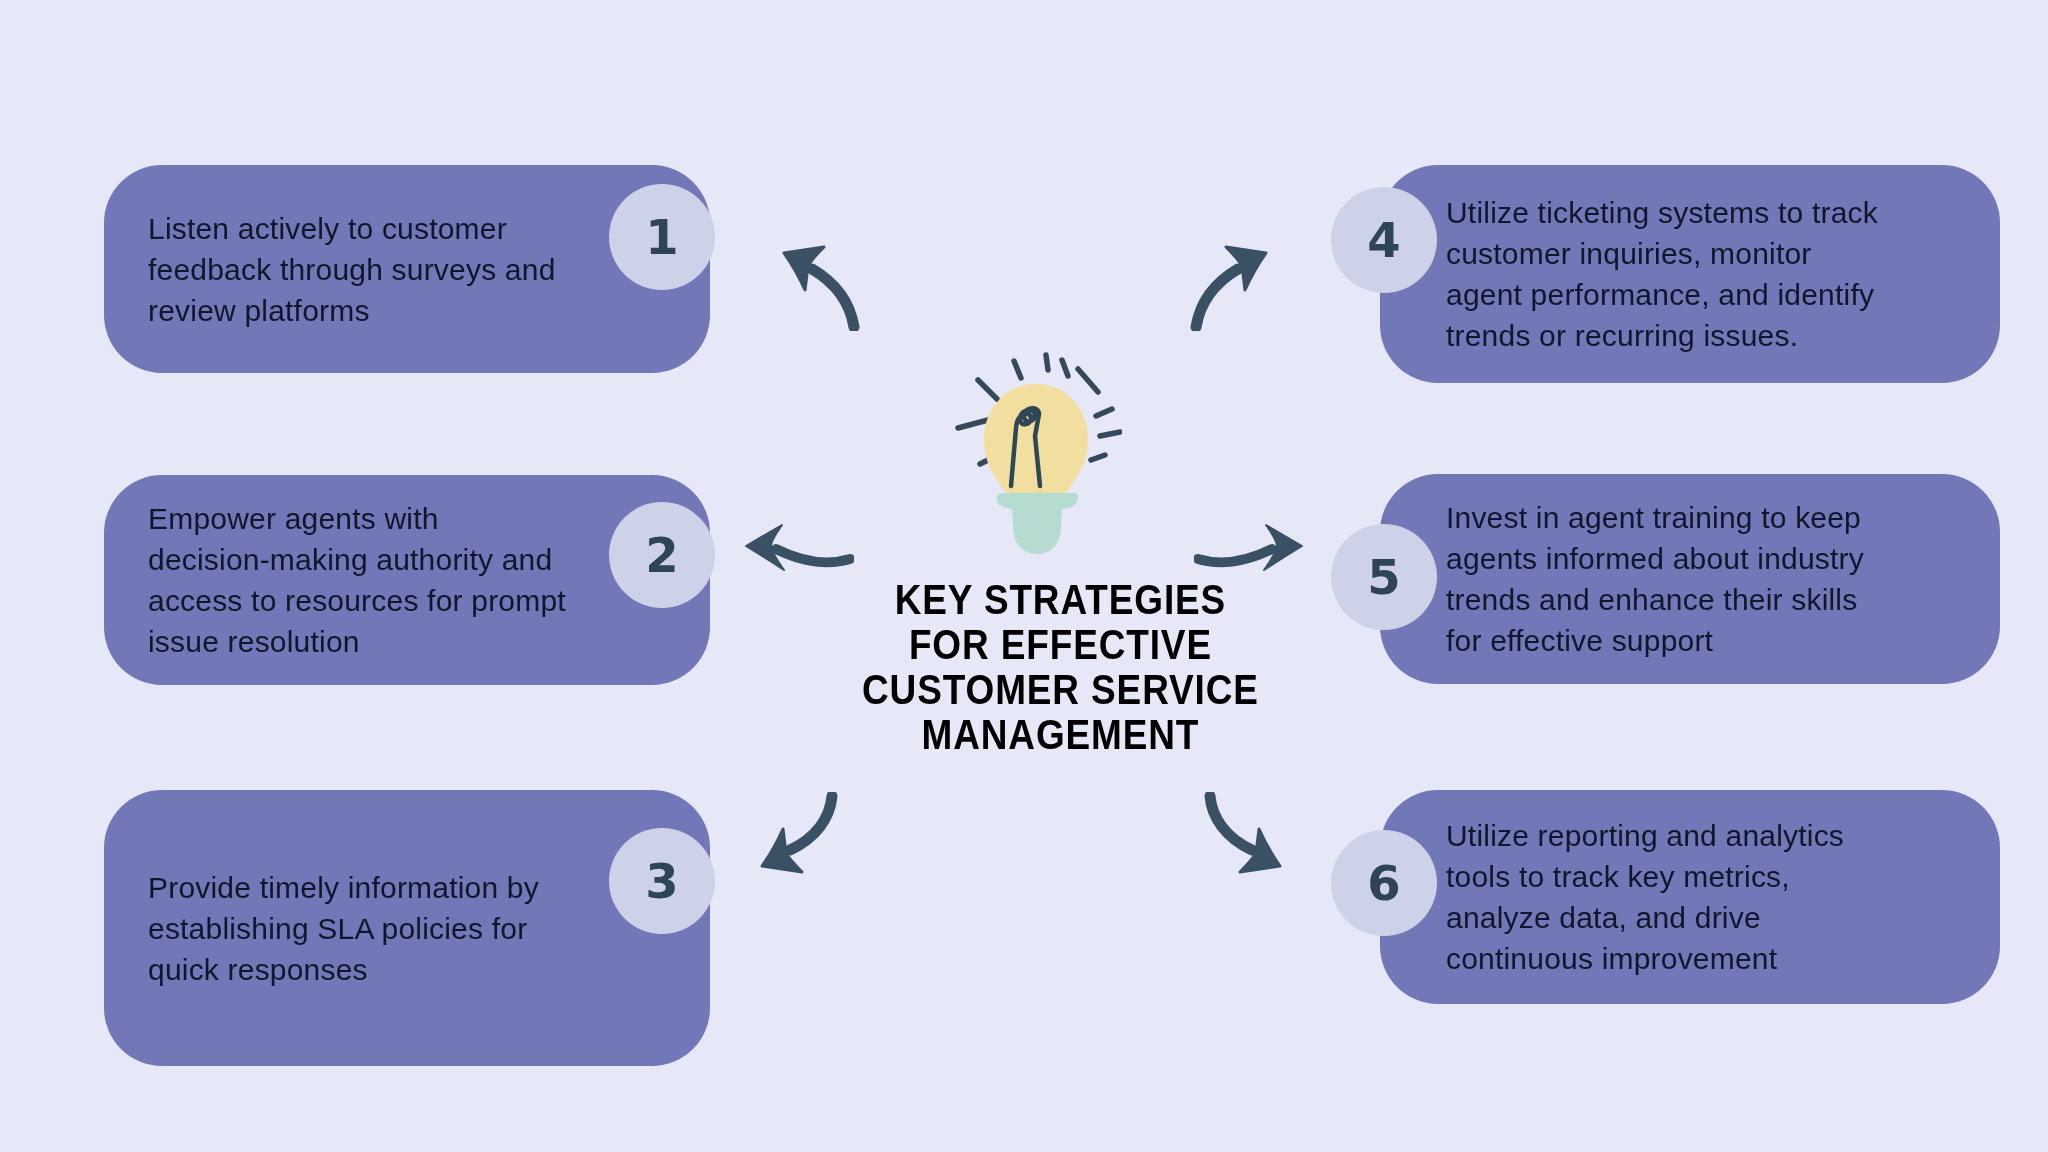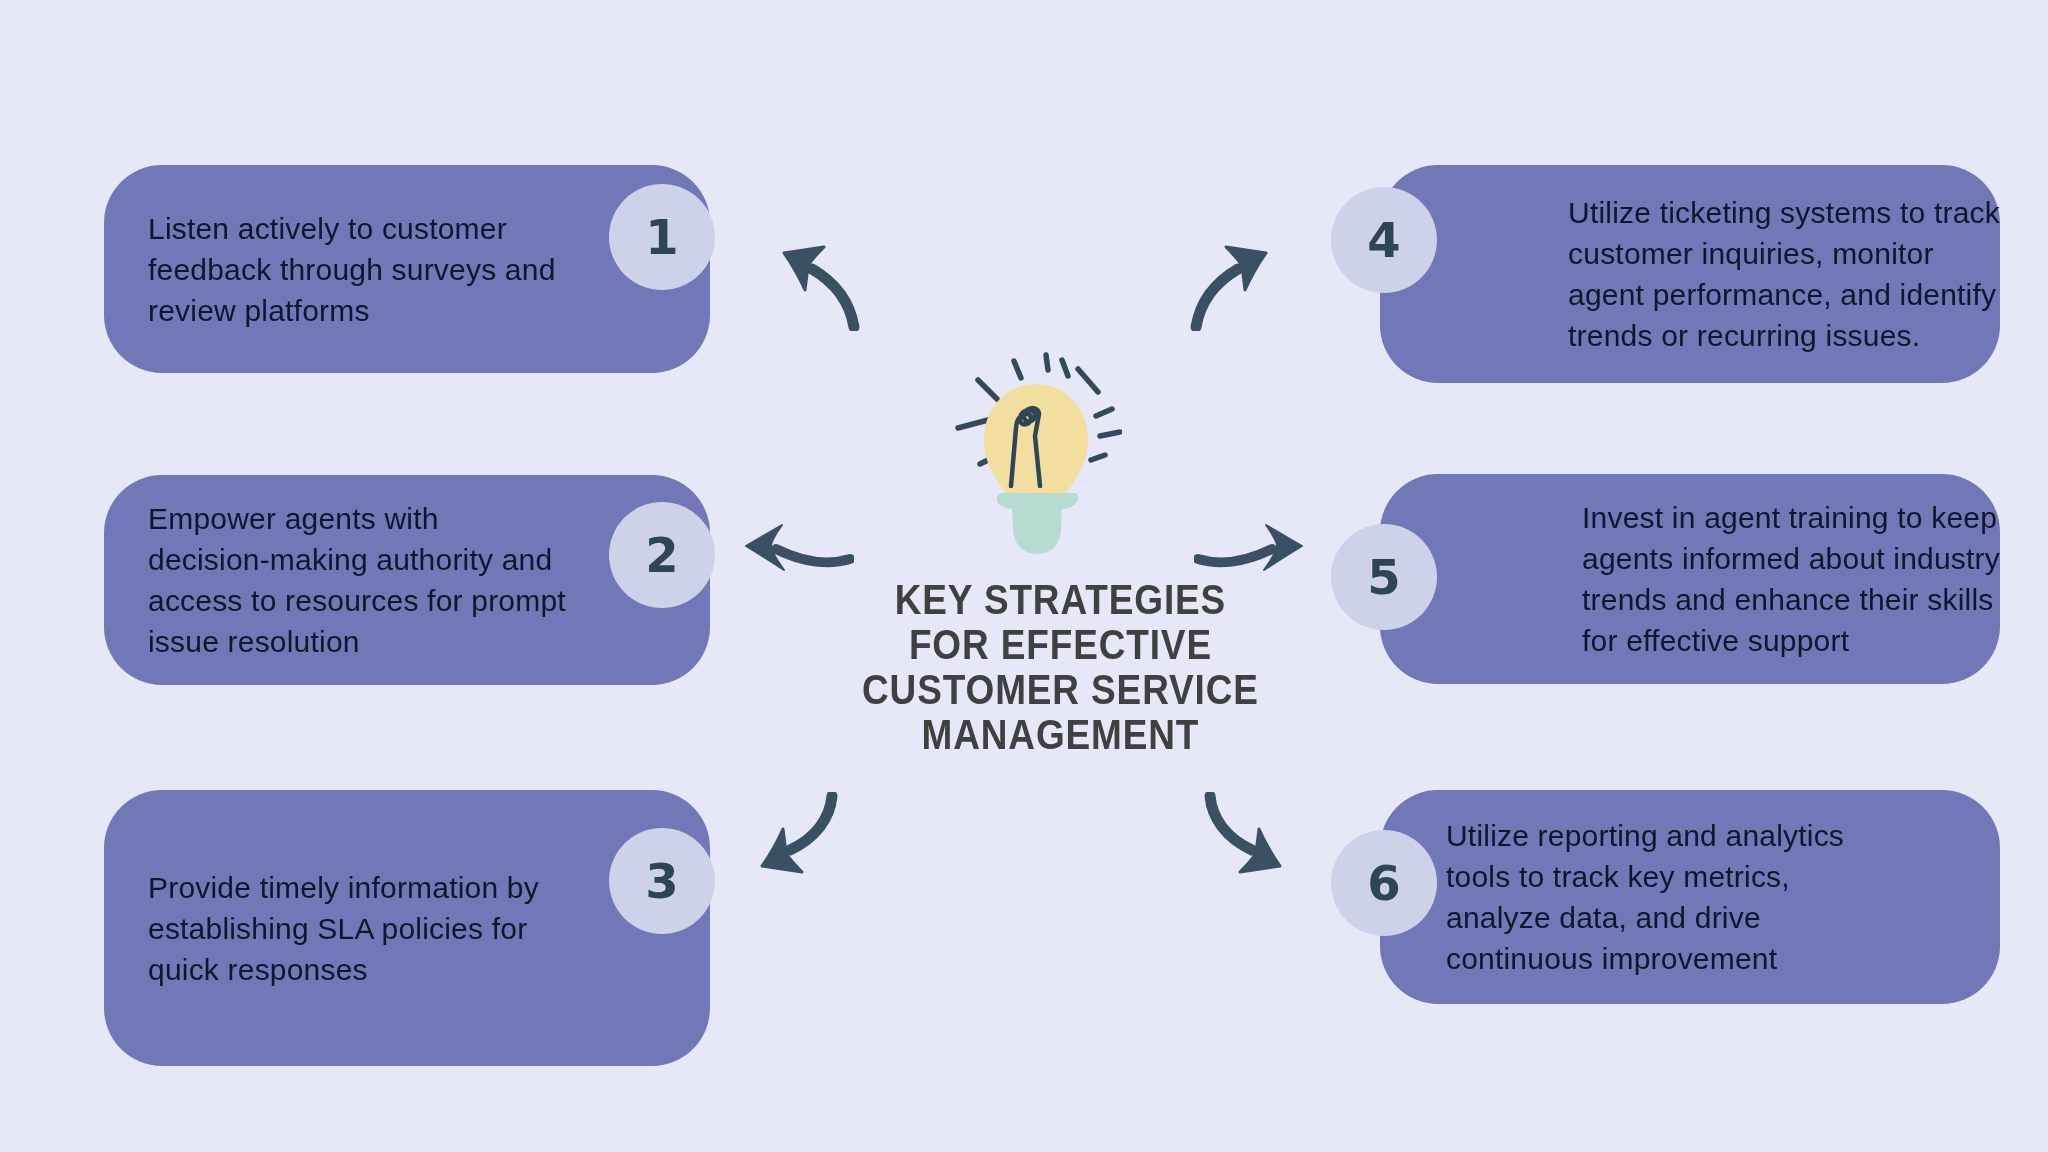--- a/index.html
+++ b/index.html
@@ -21,21 +21,21 @@
   .badge {
     position:absolute; width:106px; height:106px; border-radius:50%;
     background:#cdd2e8; display:flex; align-items:center; justify-content:center;
   }
   .badge span {
     font-family:"DejaVu Sans", sans-serif; font-weight:700;
     font-size:48px; color:#2e4457;
   }
   .center-title {
     position:absolute; left:835px; top:577px; width:400px;
-    text-align:center; color:#404040;
+    text-align:center; color:#000000;
   }
   .center-title .inner {
     display:inline-block; transform:scaleX(0.88); transform-origin:50% 0;
     font-weight:700; font-size:42px; line-height:45px;
     letter-spacing:1px; white-space:pre;
   }
   .abs { position:absolute; }
   svg { display:block; }
   .mirror { transform:scaleX(-1); }
 </style>
@@ -54,27 +54,27 @@
 decision-making authority and
 access to resources for prompt
 issue resolution</span>
   </div>
   <div class="card card--left" style="top:790px; height:276px;">
     <span class="card-text">Provide timely information by
 establishing SLA policies for
 quick responses</span>
   </div>
 
-  <div class="card card--right" style="top:165px; height:218px;justify-content:flex-end;">
+  <div class="card card--right" style="top:165px; height:218px;">
     <span class="card-text">Utilize ticketing systems to track
 customer inquiries, monitor
 agent performance, and identify
 trends or recurring issues.</span>
   </div>
-  <div class="card card--right" style="top:474px; height:210px;justify-content:flex-end;">
+  <div class="card card--right" style="top:474px; height:210px;">
     <span class="card-text">Invest in agent training to keep
 agents informed about industry
 trends and enhance their skills
 for effective support</span>
   </div>
   <div class="card card--right" style="top:790px; height:214px;">
     <span class="card-text">Utilize reporting and analytics
 tools to track key metrics,
 analyze data, and drive
 continuous improvement</span>

